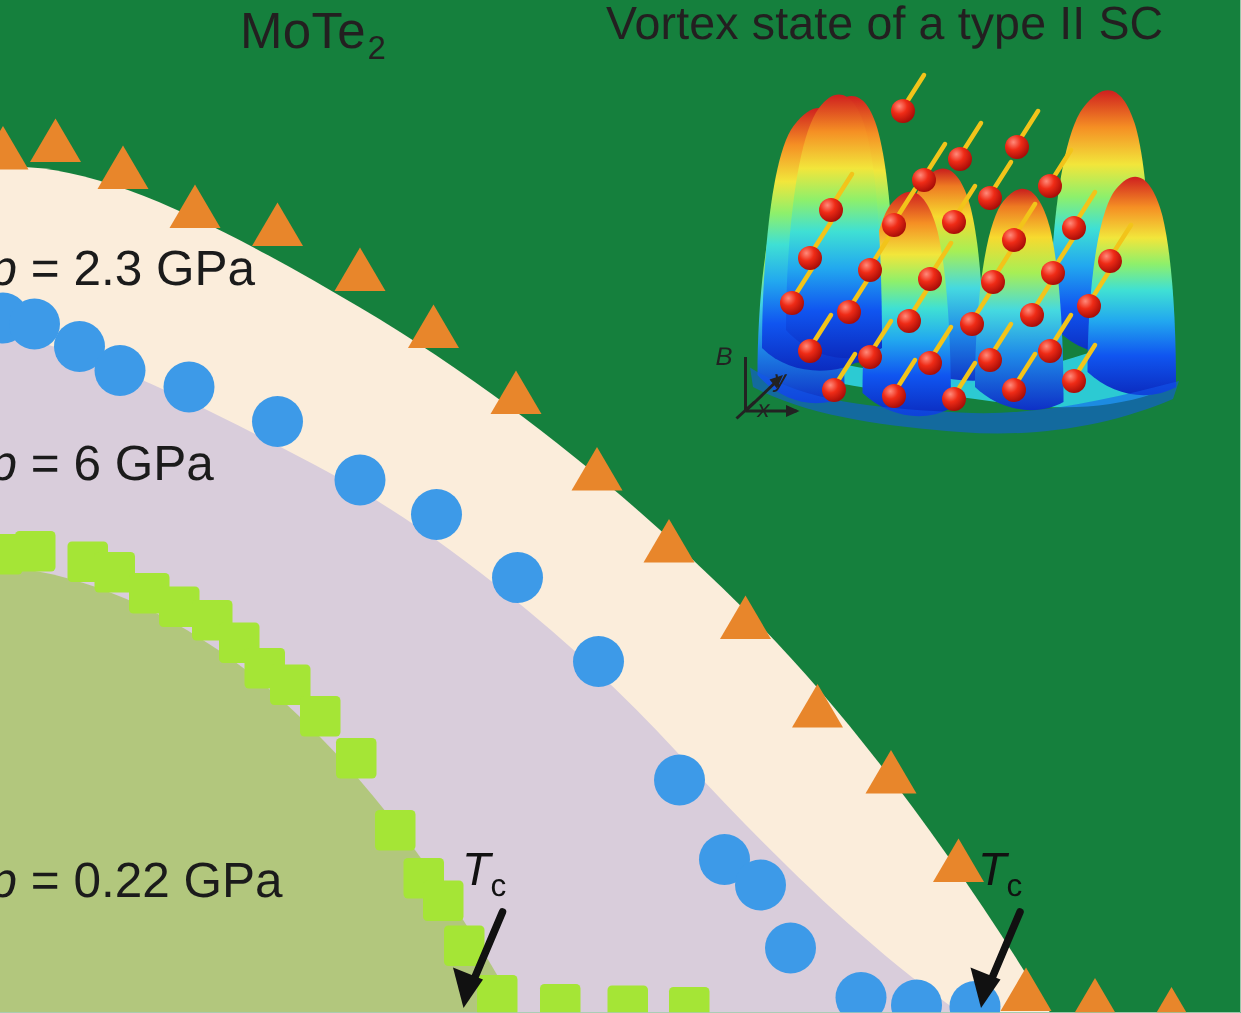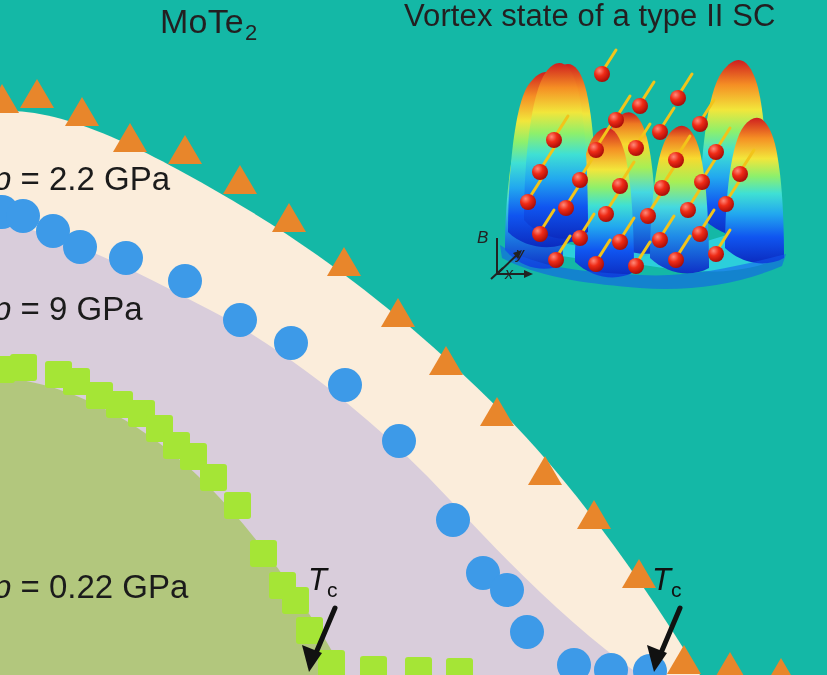--- a/index.html
+++ b/index.html
@@ -2,21 +2,21 @@
 <html><head>
 <meta charset="utf-8">
 <title>MoTe2 phase diagram</title>
 <style>
   html,body{margin:0;padding:0;background:#ffffff;}
   body{
     font-family:"Liberation Sans", sans-serif;
     width:827px;height:675px;overflow:hidden;position:relative;
     color:#1a1a1a;
   }
-  #figure{position:absolute;left:0;top:0;width:827px;height:675px;background:#14b8a6;}
+  #figure{position:absolute;left:0;top:0;width:827px;height:675px;background:#15803d;}
   svg.layer{position:absolute;left:0;top:0;width:827px;height:675px;display:block;}
 
   .txt{position:absolute;white-space:nowrap;}
 
   #title-mote2{
     left:160px;top:2px;font-size:34px;letter-spacing:.2px;color:#231f20;
   }
   #title-mote2 .sub{font-size:22px;vertical-align:-0.32em;margin-left:1px;}
 
   #inset-title{
@@ -284,23 +284,23 @@
       <polygon points="522,250 513,253 518,259" fill="#222" stroke="none"></polygon>
       <polygon points="533,274 524,270 524,278" fill="#222" stroke="none"></polygon>
       <line x1="491" y1="279" x2="503" y2="268"></line>
     </g>
   </svg>
 
   <div class="txt" id="title-mote2"><span>MoTe</span><span class="sub">2</span></div>
 
   <div class="txt" id="inset-title">Vortex state of a type II SC</div>
 
-  <div class="txt plabel" id="label-p13"><span class="it">p</span><span> = 2.2 GPa</span></div>
-
-  <div class="txt plabel" id="label-p1"><span class="it">p</span><span> = 9 GPa</span></div>
+  <div class="txt plabel" id="label-p13"><span class="it">p</span><span> = 2.3 GPa</span></div>
+
+  <div class="txt plabel" id="label-p1"><span class="it">p</span><span> = 6 GPa</span></div>
 
   <div class="txt plabel" id="label-p045"><span class="it">p</span><span> = 0.22 GPa</span></div>
 
   <div class="txt tc-label" id="tc-label-1"><span class="it">T</span><span class="sub">c</span></div>
 
   <div class="txt tc-label" id="tc-label-2"><span class="it">T</span><span class="sub">c</span></div>
 
   <div class="axis-letter" id="inset-B">B</div>
   <div class="axis-letter" id="inset-y">y</div>
   <div class="axis-letter" id="inset-x">x</div>

